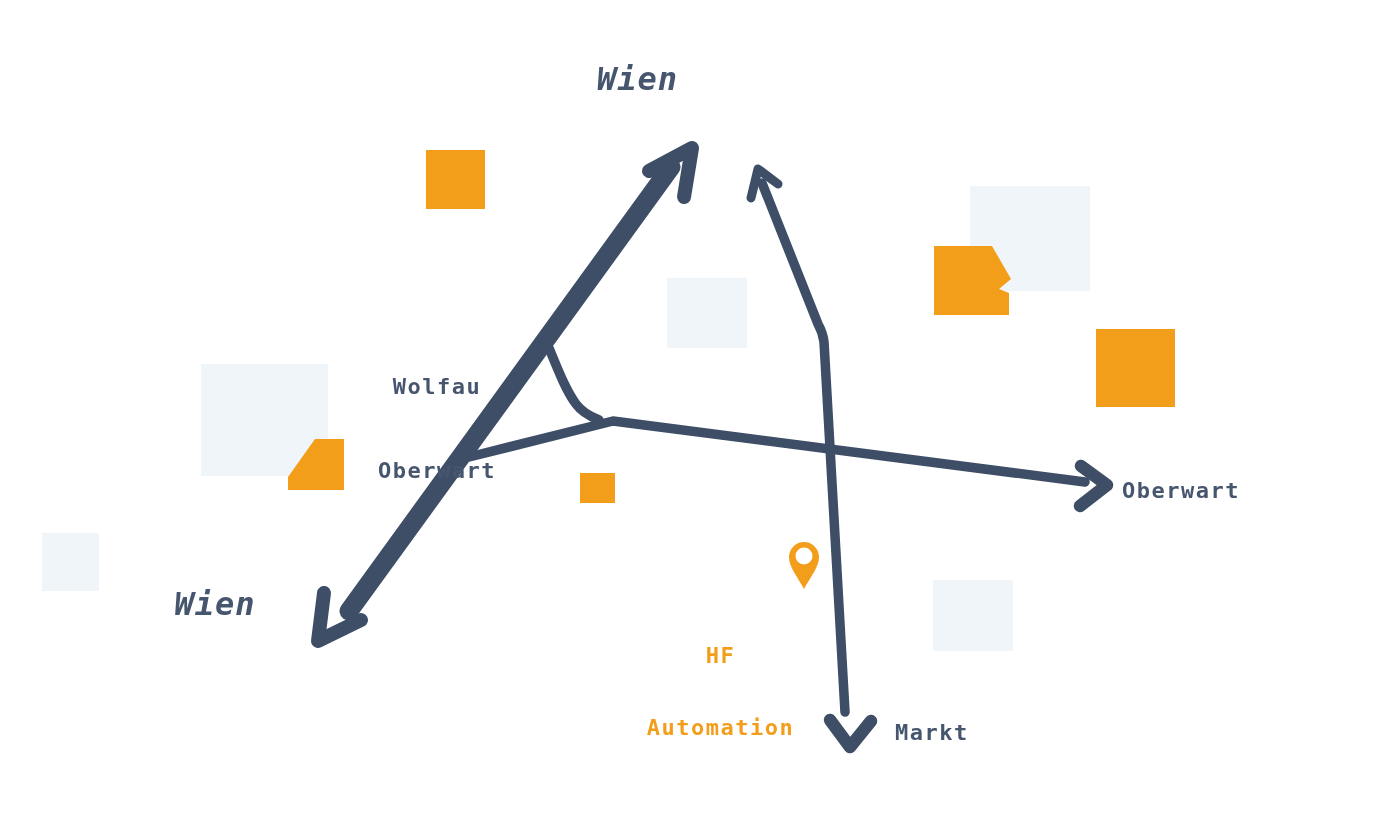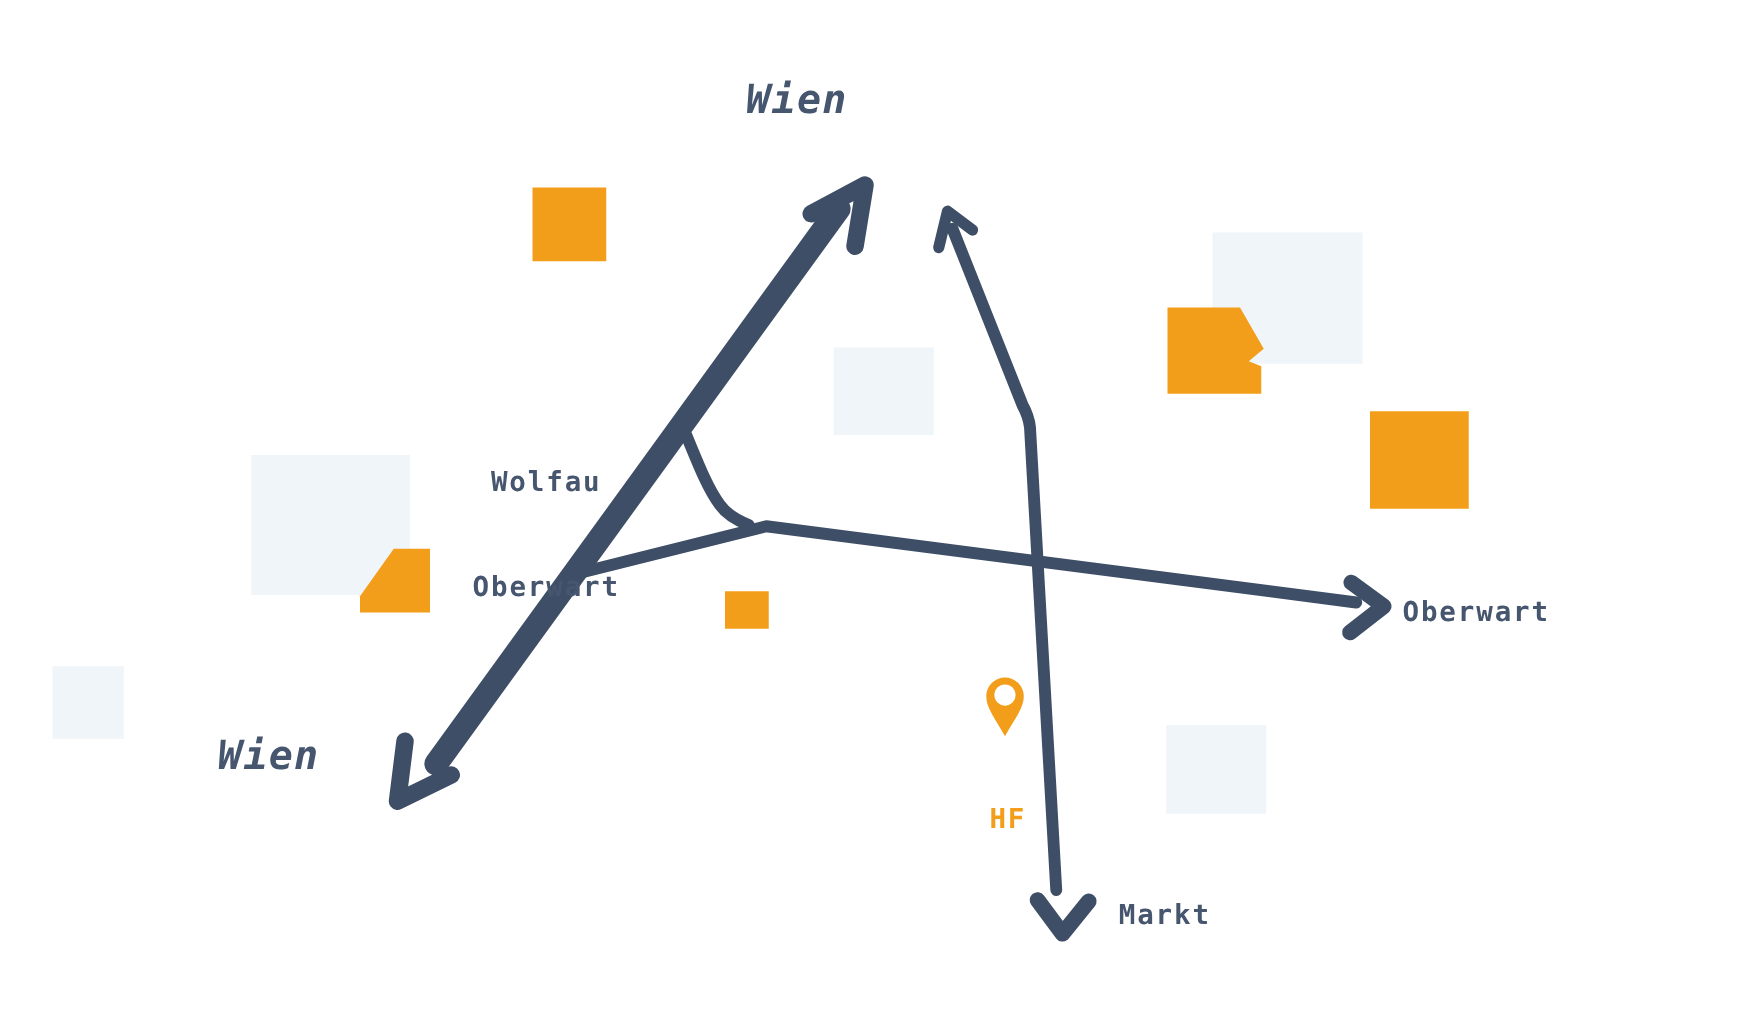--- a/index.html
+++ b/index.html
@@ -19,21 +19,21 @@
   }
   .label {
     position: absolute;
     color: #47566F;
     font-weight: bold;
     white-space: pre;
   }
   .label.big    { font-size: 32px; line-height: 36px; letter-spacing: 1px; font-style: italic; }
   .label.small  { font-size: 22px; line-height: 28px; letter-spacing: 1.5px; }
   .label.center { text-align: center; }
-  .label.right  { text-align: right; }
+  .label.right  { text-align: center; }
   .label.accent { color: #F39E1B; line-height: 24px; }
 </style>
 </head>
 <body>
 
 <div class="stage">
 
   <svg class="map-art" viewBox="0 0 1396 815" xmlns="http://www.w3.org/2000/svg">
 
     <rect x="970" y="186" width="120" height="105" fill="#F0F5F9"></rect>
@@ -74,15 +74,16 @@
     <div>Wolfau</div>
     <div>Oberwart</div>
   </div>
 
   <div class="label small" style="left:1122px; top:477px;">Oberwart</div>
 
   <div class="label small" style="left:895px; top:719px;">Markt</div>
 
   <div class="label small right accent" style="left:620px; top:596px; width:201px;">
     <div>HF</div>
+    <div>Automation</div>
   </div>
 
 </div>
 
 </body></html>

